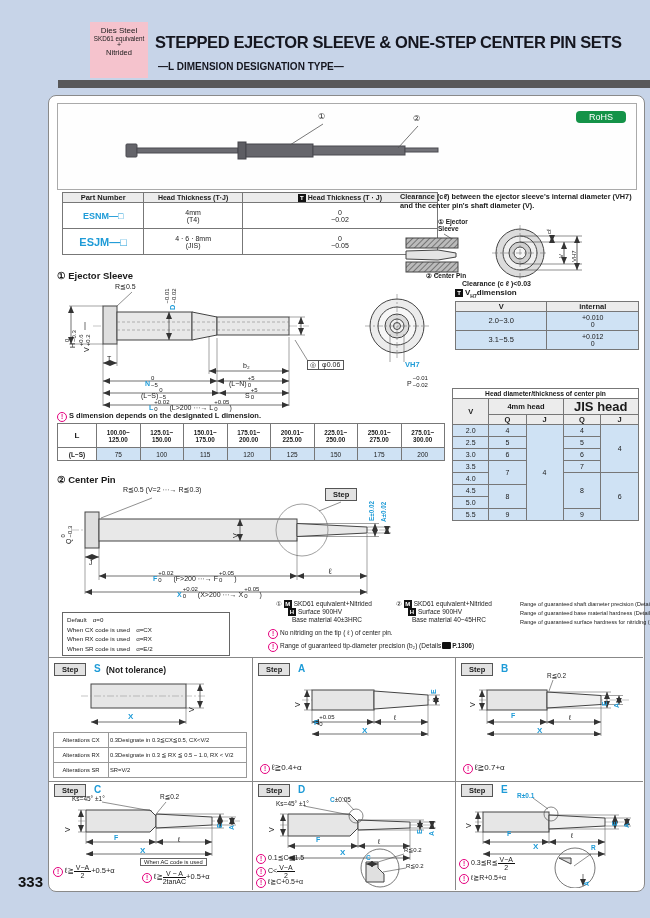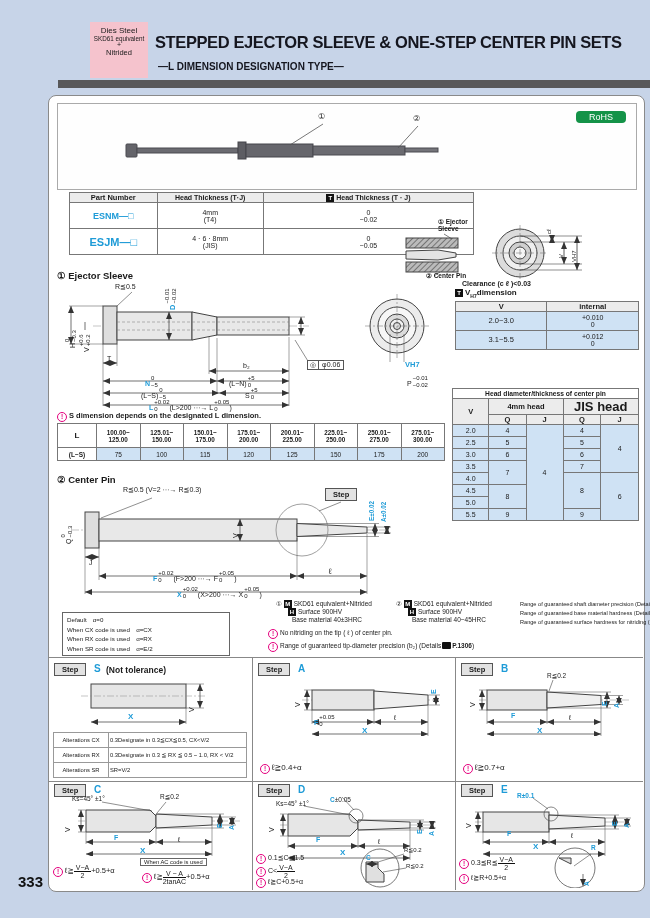--- a/index.html
+++ b/index.html
@@ -70,21 +70,21 @@
     <rect x="255" y="42" width="92" height="9" fill="#6b6b71" stroke="#4a4a50"></rect>
     <rect x="347" y="44" width="33" height="4" fill="#74747a" stroke="#4a4a50"></rect>
     <line x1="265" y1="20" x2="232" y2="41" stroke="#555" stroke-width="0.8"></line>
     <line x1="360" y1="22" x2="340" y2="44" stroke="#555" stroke-width="0.8"></line>
   </svg>
   <div class="abs lbl8" style="left:260px;top:8px">①</div>
   <div class="abs lbl8" style="left:355px;top:10px">②</div>
   <div class="abs rohs" style="left:518px;top:7px">RoHS</div>
 </div>
 
-<table class="abs" style="left:69px;top:192px;width:405px">
+<table class="abs" style="left:62px;top:192px;width:376px">
   <tbody>
         <tr>
     <th style="width:72px;font-size:7.5px">Part Number</th>
     <th style="width:88px;font-size:7px">Head Thickness (T·J)</th>
     <th style="width:177px;font-size:7px"><span class="sqicon">T</span><span>Head Thickness (T · J)</span></th>
   </tr>
   <tr style="height:26px">
     <td class="b blue" style="font-size:9px">ESNM—□</td>
     <td class="pre" style="font-size:7px">4mm
 (T4)</td>
@@ -95,20 +95,21 @@
     <td class="b blue" style="font-size:11px">ESJM—□</td>
     <td class="pre" style="font-size:7px">4 · 6 · 8mm
 (JIS)</td>
     <td class="pre" style="font-size:7px">0
 −0.05</td>
   </tr>
 </tbody>
     </table>
 
 <div class="abs" style="left:400px;top:192px;width:240px;height:96px">
+  <div class="b" style="font-size:7.3px;line-height:1.3">Clearance (cℓ) between the ejector sleeve's internal diameter (VH7) and the center pin's shaft diameter (V).</div>
   <div class="abs" style="left:0;top:30px;width:240px;height:66px">
     <svg width="240" height="66">
       <rect x="6" y="16" width="52" height="10" fill="url(#hat)" stroke="#444"></rect>
       <rect x="6" y="40" width="52" height="10" fill="url(#hat)" stroke="#444"></rect>
       <polygon points="6,29 38,28 56,31 56,35 38,38 6,37" fill="#e4e4e4" stroke="#444"></polygon>
       <line x1="44" y1="12" x2="52" y2="17" stroke="#444" stroke-width="0.7"></line>
       <line x1="40" y1="50" x2="34" y2="54" stroke="#444" stroke-width="0.7"></line>
       <circle cx="120" cy="31" r="24" fill="#dcdcdc" stroke="#444"></circle>
       <circle cx="120" cy="31" r="17" fill="#efefef" stroke="#444"></circle>
       <circle cx="120" cy="31" r="11" fill="#cfcfcf" stroke="#444"></circle>

